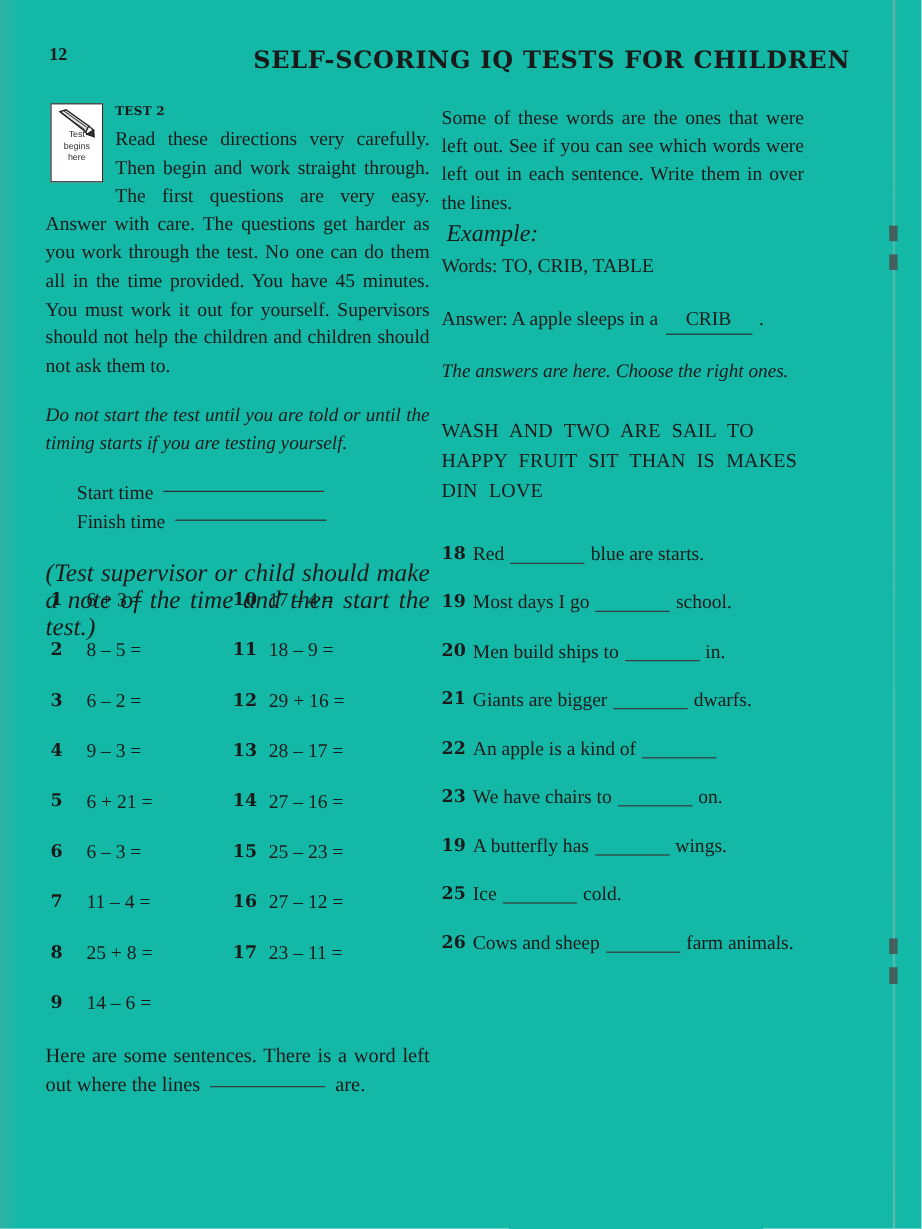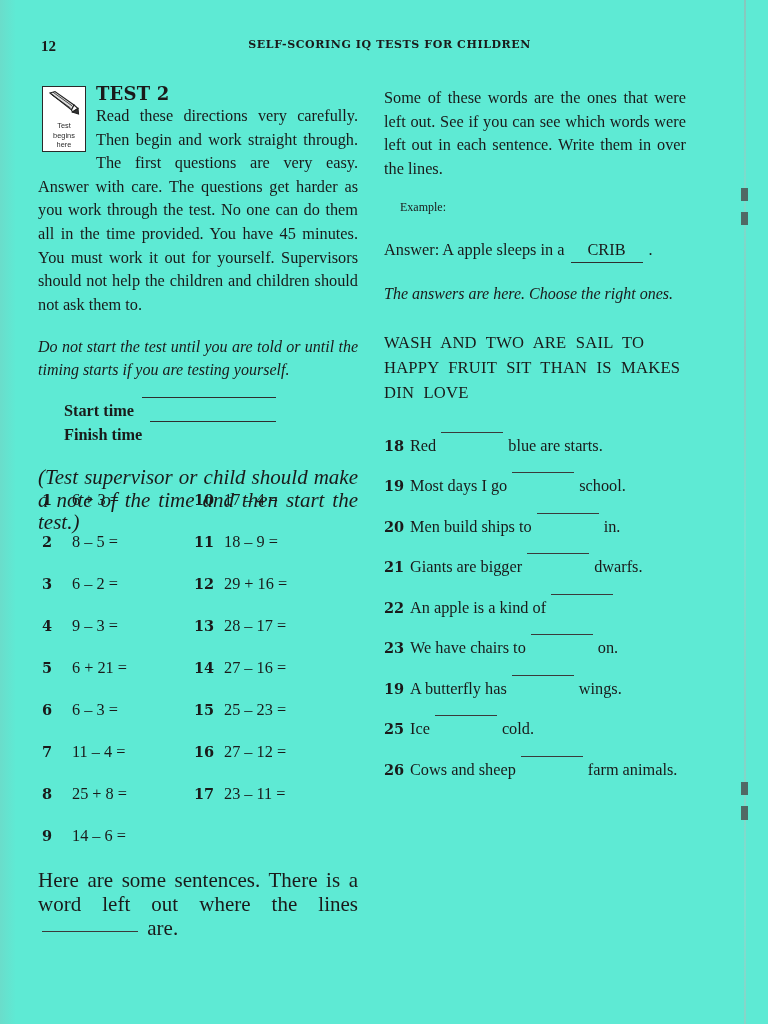--- a/index.html
+++ b/index.html
@@ -4,21 +4,21 @@
 <style>
   html, body {
     margin: 0;
     padding: 0;
     background: #ffffff;
   }
   #page {
     position: relative;
     width: 768px;
     height: 1024px;
-    background: #5eead4;
+    background: #14b8a6;
     overflow: hidden;
     font-family: "Liberation Serif", serif;
     color: #1a1a1a;
   }
 
   
   .scan-seam {
     position: absolute;
     top: 0;
     left: 744px;
@@ -59,35 +59,35 @@
     font-size: 15px;
   }
   .book-title {
     position: absolute;
     left: 211px;
     top: 38px;
     width: 320px;
     text-align: right;
     font-family: "DejaVu Serif", serif;
     font-weight: bold;
-    font-size: 11px;
+    font-size: 20px;
     letter-spacing: .6px;
     white-space: nowrap;
   }
 
   
   .col-left {
     position: absolute;
     left: 38px;
     top: 84px;
     width: 320px;
   }
   .col-right {
     position: absolute;
-    left: 384px;
+    left: 368px;
     top: 86px;
     width: 302px;
   }
 
   .body-text {
     font-size: 16.3px;
     line-height: 23.6px;
     text-align: justify;
     margin: 0;
   }
@@ -104,52 +104,52 @@
     box-sizing: border-box;
     background: #fff;
   }
   .icon-box .pencil {
     position: absolute;
     top: 3px; left: 4px;
     width: 36px; height: 28px;
   }
   .icon-box .caption {
     position: absolute;
-    left: 0; right: 0; bottom: 2px;
+    left: 0; right: 0; bottom: 16px;
     text-align: center;
     font-family: "Liberation Sans", sans-serif;
     font-size: 7.4px;
     line-height: 9.2px;
     color: #2b2b2b;
   }
 
   .test-heading {
     font-family: "DejaVu Serif", serif;
     font-weight: bold;
-    font-size: 18px;
+    font-size: 10px;
     letter-spacing: .2px;
     margin: 0 0 1px 0;
     line-height: 19px;
   }
 
   .italic-note {
     font-size: 16px;
     line-height: 22.5px;
     font-style: italic;
     text-align: justify;
     margin: 20px 0 0 0;
   }
 
   
   .time-block {
     margin: 18px 0 0 26px;
     font-size: 16.3px;
     line-height: 24px;
   }
-  .time-row { display: flex; align-items: flex-start; white-space: nowrap; font-weight: bold; }
+  .time-row { display: flex; align-items: center; white-space: nowrap; }
   .time-label { display: inline-block; }
   .rule {
     display: inline-block;
     border-bottom: 1.3px solid #2e2e2e;
     height: 0;
     position: relative;
     top: -2px;
   }
   .rule.start  { width: 134px; margin-left: 8px; }
   .rule.finish { width: 126px; margin-left: 8px; }
@@ -187,41 +187,42 @@
     font-size: 16.3px;
     line-height: 20px;
     white-space: nowrap;
   }
 
   .sentence-intro {
     position: absolute;
     left: 38px;
     top: 868px;
     width: 320px;
-    font-size: 21px;
+    font-size: 17px;
     line-height: 24px;
     text-align: justify;
   }
   .inline-blank {
     display: inline-block;
     border-bottom: 1.2px solid #3a3a3a;
     height: 0;
     position: relative;
     top: -3px;
   }
   .inline-blank.w-long { width: 96px; margin: 0 4px; }
 
   
   .r-gap-lg { margin-top: 24px; }
   .r-gap-md { margin-top: 20px; }
 
   .example-label {
-    font-size: 12px;
+    font-style: italic;
+    font-size: 20px;
     line-height: 22px;
-    margin: 16px;
+    margin: 4px;
   }
   .plain-line {
     font-size: 16.3px;
     line-height: 24px;
     margin: 0;
     white-space: nowrap;
   }
   .answer-fill {
     display: inline-block;
     border-bottom: 1.3px solid #2e2e2e;
@@ -236,21 +237,21 @@
     font-size: 16.6px;
     line-height: 25px;
     letter-spacing: .2px;
     margin: 0;
     word-spacing: 5px;
   }
 
   .q-list { margin: 0; }
   .q-row {
     display: flex;
-    align-items: flex-start;
+    align-items: flex-end;
     margin-bottom: 18.5px;
     font-size: 16.3px;
     line-height: 22px;
     white-space: nowrap;
   }
   .q-num {
     font-family: "DejaVu Serif", serif;
     font-weight: bold;
     font-size: 14.5px;
     width: 26px;
@@ -410,20 +411,21 @@
     <span class="inline-blank w-long"></span>
     <span>are.</span>
   </div>
 
   <div class="col-right">
 
     <p class="body-text right-col">Some of these words are the ones that were left out. See if you can see which words were left out in each sentence. Write them in over the lines.</p>
 
     <p class="example-label r-gap-lg">Example:</p>
 
+    <p class="plain-line r-gap-md">Words:  TO, CRIB, TABLE</p>
 
 
     <div class="r-gap-md">
       <p class="plain-line">
         <span>Answer:  A apple sleeps in a</span>
         <span class="answer-fill blank-md">CRIB</span>
         <span>.</span>
       </p>
     </div>
 

